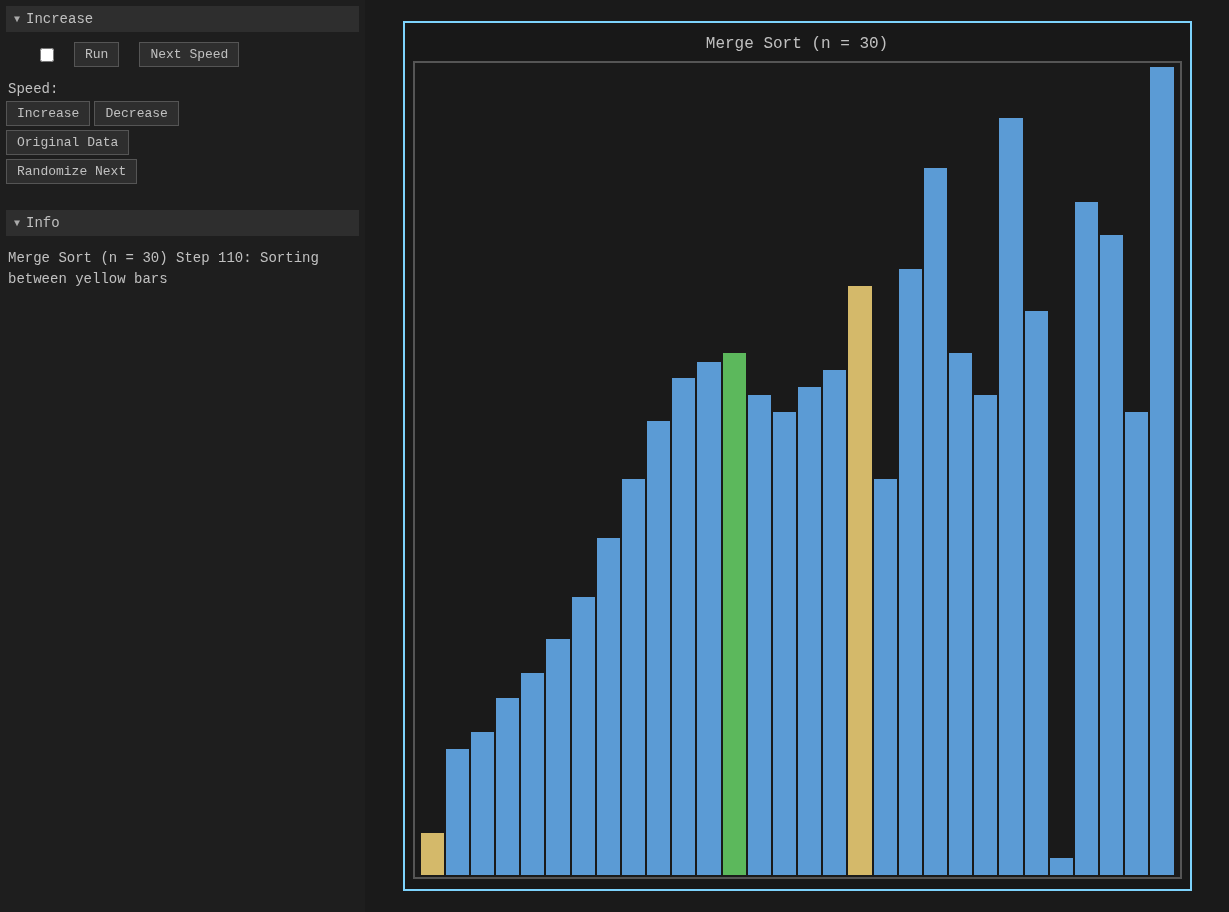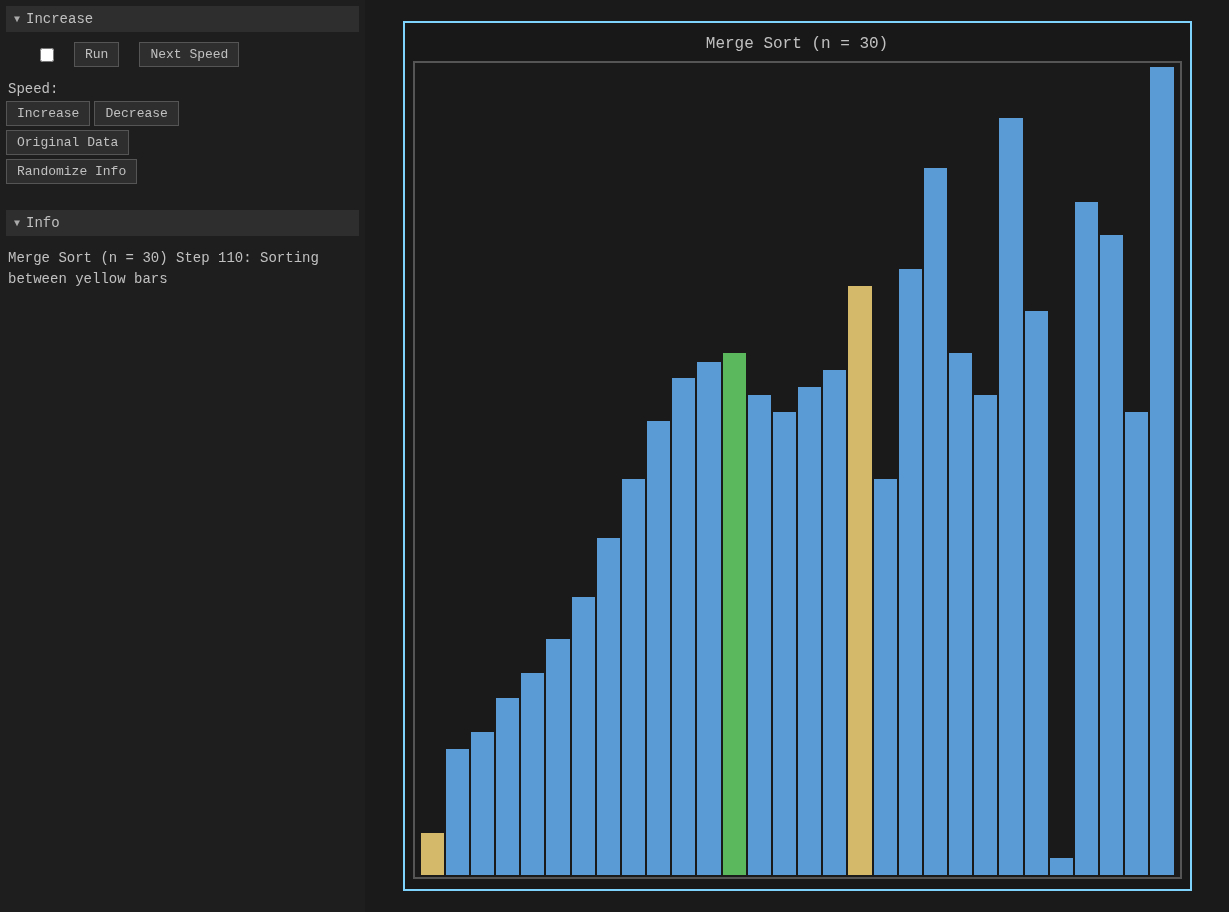--- a/index.html
+++ b/index.html
@@ -208,21 +208,21 @@
   </div>
 
 
   <div class="label">Speed:</div>
   <div class="data-buttons">
     <div class="data-row">
       <button class="btn">Increase</button>
       <button class="btn">Decrease</button>
     </div>
     <button class="btn" style="width:fit-content;">Original Data</button>
-    <button class="btn" style="width:fit-content;">Randomize Info</button>
+    <button class="btn" style="width:fit-content;">Randomize Next</button>
   </div>
 
   <div class="section-header info-section">
     <span class="triangle">▼</span>
     <span>Info</span>
   </div>
   <div class="info-text">Merge Sort (n = 30) Step 110: Sorting between yellow bars</div>
 </div>
 
 <div id="main">

